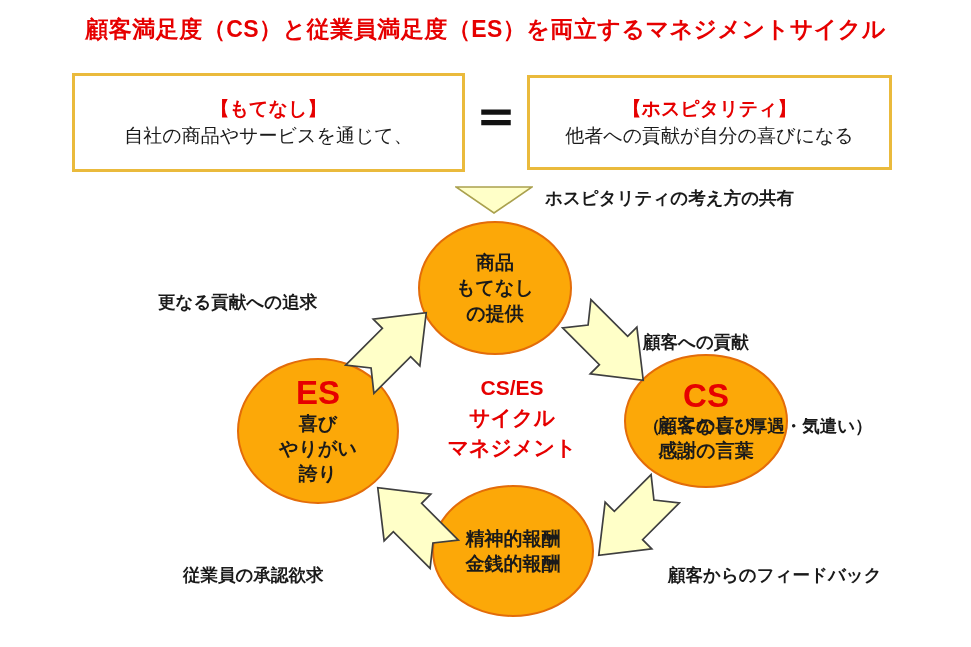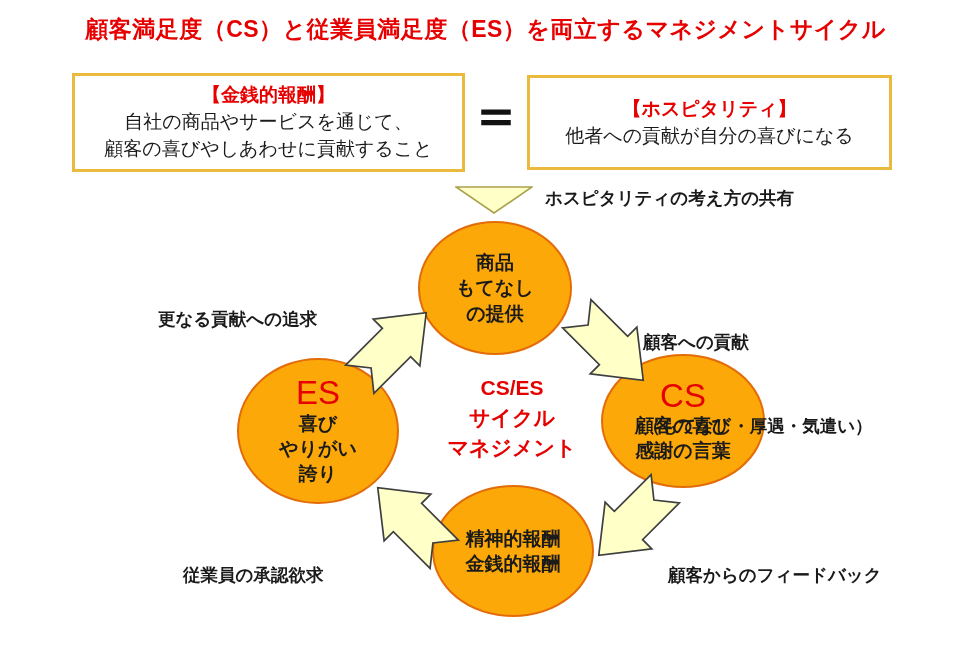--- a/index.html
+++ b/index.html
@@ -33,51 +33,50 @@
   .down-triangle polygon{fill:var(--arrow-fill,#ffffc8);stroke:var(--triangle-stroke,#aaa14e);stroke-width:1.6;}
   .share-label{position:absolute;left:545px;top:186px;font-size:17.5px;font-weight:bold;}
   .circle{
     position:absolute;border-radius:50%;
     background:var(--circle-fill,#fca808);border:2.5px solid var(--circle-border,#e36c09);
     display:flex;flex-direction:column;justify-content:center;align-items:center;
     text-align:center;font-weight:bold;font-size:19px;line-height:1.32;
     box-sizing:border-box;
   }
   .top-circle{left:418px;top:221px;width:154px;height:134px;}
-  .right-circle{left:601px;top:354px;width:164px;height:134px;}
+  .right-circle{left:624px;top:354px;width:164px;height:134px;}
   .bottom-circle{left:432px;top:485px;width:162px;height:132px;}
   .left-circle{left:237px;top:358px;width:162px;height:146px;}
-  .abbr{color:var(--red,#e60000);font-size:33px;line-height:1.05;font-weight:normal;}
+  .abbr{color:var(--red,#e60000);font-size:33px;line-height:1.05;font-weight:bold;}
   .center-label{
     position:absolute;left:432px;top:373px;width:160px;text-align:center;
     color:var(--red,#e60000);font-weight:bold;font-size:21px;line-height:1.42;
   }
   .block-arrow{position:absolute;width:94px;height:66px;overflow:visible;}
   .block-arrow polygon{fill:var(--arrow-fill,#ffffc8);stroke:var(--arrow-stroke,#3f3f3f);stroke-width:1.7;stroke-linejoin:miter;}
   .arrow-tr{left:563px;top:314px;transform:rotate(45deg);}
   .arrow-br{left:585px;top:489px;transform:rotate(135deg);}
   .arrow-bl{left:364px;top:488px;transform:rotate(225deg);}
   .arrow-tl{left:346px;top:313px;transform:rotate(-45deg);}
   .annot{position:absolute;font-size:17.5px;font-weight:bold;line-height:1.6;white-space:pre;}
-  .annot-tl{left:158px;top:306px;font-family:Liberation Mono, monospace;}
+  .annot-tl{left:158px;top:288px;}
   .annot-tr{left:643px;top:272px;}
   .annot-br{left:668px;top:505px;}
   .annot-bl{left:183px;top:505px;}
 </style>
 </head>
 <body style="--red: #E60000; --text: #1A1A1A; --box-border: #EABA3C; --circle-fill: #FCA808; --circle-border: #E36C09; --arrow-fill: #FFFFC8; --arrow-stroke: #3F3F3F; --triangle-stroke: #AAA14E;">
 
 <div class="canvas">
 
   <h1 class="title">顧客満足度（CS）と従業員満足度（ES）を両立するマネジメントサイクル</h1>
 
   <div class="box left-box">
-    <div class="box-heading">【金銭的報酬】</div>
+    <div class="box-heading">【もてなし】</div>
     <div class="box-line">自社の商品やサービスを通じて、</div>
-    <div class="box-line">顧客の喜びやしあわせに貢献すること</div>
   </div>
 
   <div class="equals">＝</div>
 
   <div class="box right-box">
     <div class="box-heading">【ホスピタリティ】</div>
     <div class="box-line">他者への貢献が自分の喜びになる</div>
   </div>
 
   <svg class="down-triangle" width="78" height="28" viewBox="0 0 78 28">

